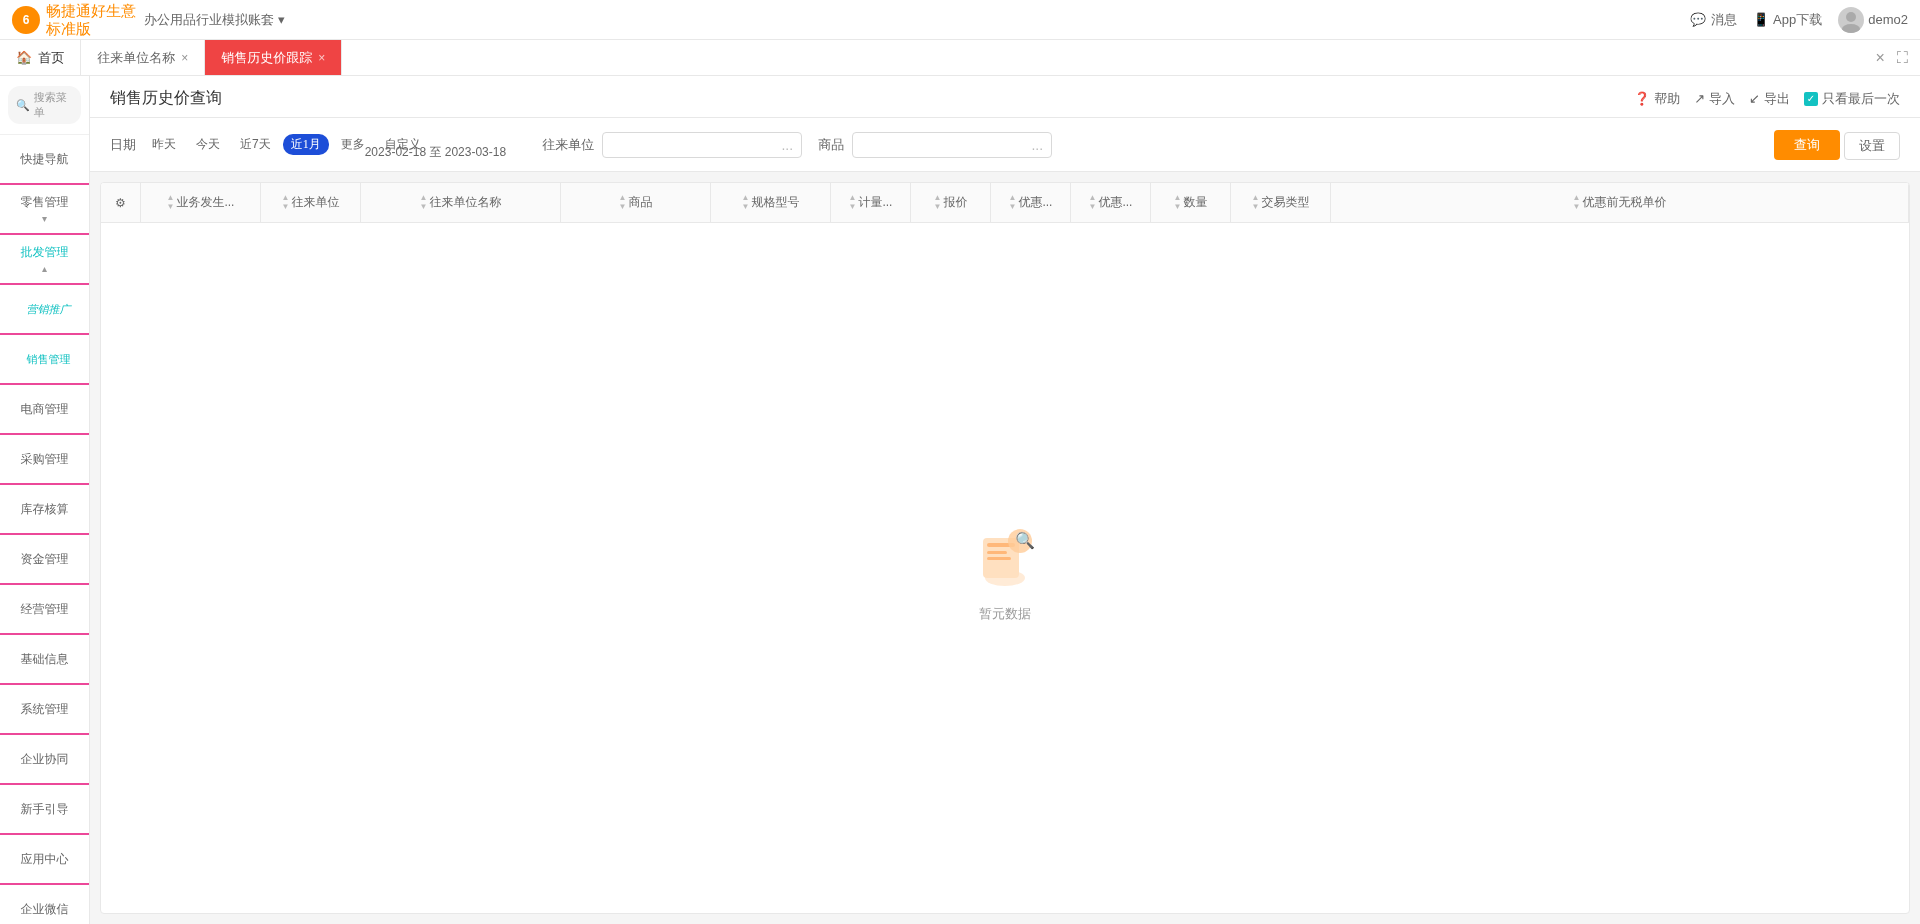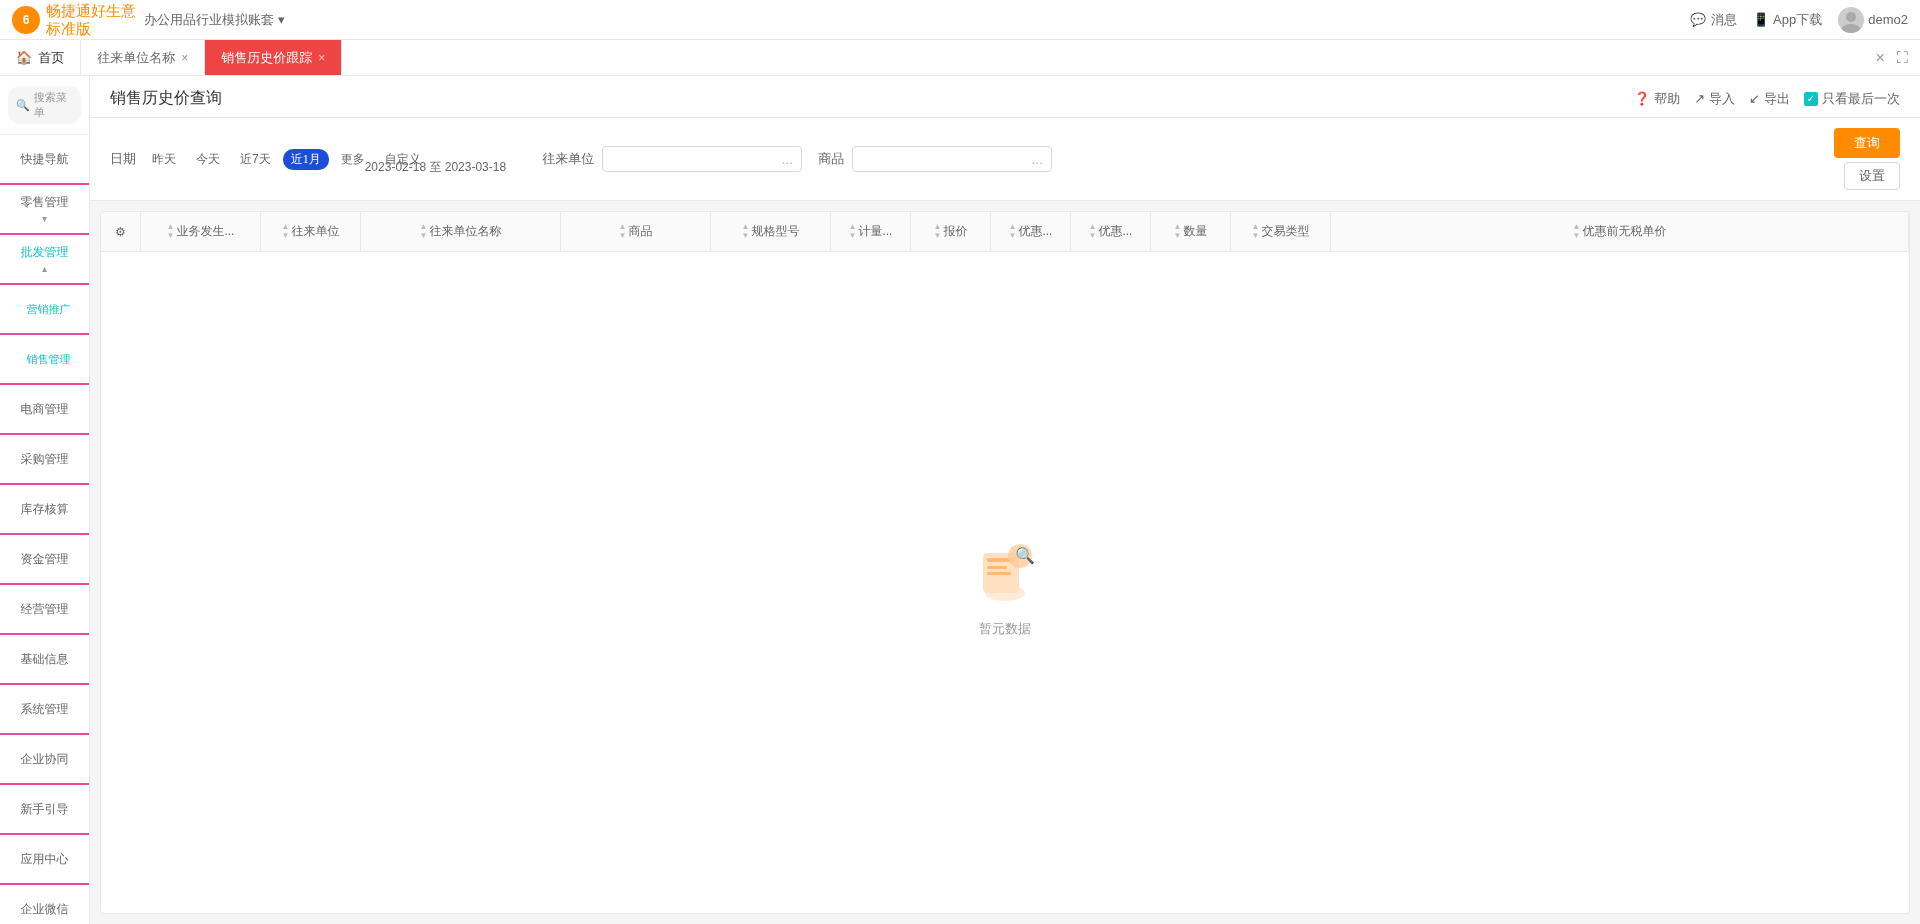--- a/index.html
+++ b/index.html
@@ -53,21 +53,21 @@
     .filter-label { color: #666; font-size: 13px; white-space: nowrap; }
     .date-options { display: flex; align-items: center; gap: 4px; }
     .date-btn { padding: 2px 8px; font-size: 12px; color: #666; cursor: pointer; border-radius: 2px; }
     .date-btn.active { background: #1d4ed8; color: #fff; border-radius: 10px; font-family: Liberation Serif, serif; }
     .date-range { font-size: 12px; color: #666; margin-top: 2px; }
     .filter-input { display: flex; align-items: center; border: 1px solid #d9d9d9; border-radius: 4px; padding: 4px 8px; min-width: 200px; background: #fff; cursor: pointer; }
     .filter-input-placeholder { color: #ccc; font-size: 13px; flex: 1; }
     .filter-input-dots { color: #bbb; font-size: 14px; }
     .query-btn { background: #ff8c00; color: white; border: none; padding: 6px 20px; border-radius: 4px; font-size: 13px; cursor: pointer; }
     .settings-btn { background: #fff; color: #666; border: 1px solid #d9d9d9; padding: 4px 14px; border-radius: 4px; font-size: 13px; cursor: pointer; }
-    .filter-right { margin-left: auto; display: flex; flex-direction: column; gap: 4px; align-items: flex-end; }
+    .filter-right { margin-left: auto; display: flex; flex-direction: row; gap: 4px; align-items: flex-end; }
 
     
     .table-container { flex: 1; background: #fff; margin: 10px; border-radius: 4px; display: flex; flex-direction: column; overflow: hidden; border: 1px solid #e8e8e8; }
     .table-header { display: flex; align-items: center; background: #fafafa; border-bottom: 1px solid #e8e8e8; height: 40px; flex-shrink: 0; }
     .table-col { display: flex; align-items: center; justify-content: center; padding: 0 8px; font-size: 12px; color: #666; border-right: 1px solid #e8e8e8; height: 100%; flex-shrink: 0; gap: 2px; }
     .table-col.gear { width: 40px; }
     .table-col.col1 { width: 120px; }
     .table-col.col2 { width: 100px; }
     .table-col.col3 { width: 200px; }
     .table-col.col4 { width: 150px; }
@@ -161,21 +161,21 @@
       <span>快捷导航</span>
     </div>
     <div class="sidebar-item">
       <span>零售管理</span>
       <span class="sidebar-expand">▾</span>
     </div>
     <div class="sidebar-item active">
       <span>批发管理</span>
       <span class="sidebar-expand">▴</span>
     </div>
-    <div class="sidebar-item" style="padding-left: 12px; font-size: 11px; color: #13c2c2;">
+    <div class="sidebar-item" style="padding-left: 12px; font-size: 11px; color: #13c2c2; font-style: italic;">
       <span>营销推广</span>
     </div>
     <div class="sidebar-item" style="padding-left: 12px; font-size: 11px; color: #13c2c2;">
       <span>销售管理</span>
     </div>
     <div class="sidebar-item">
       <span>电商管理</span>
     </div>
     <div class="sidebar-item">
       <span>采购管理</span>

